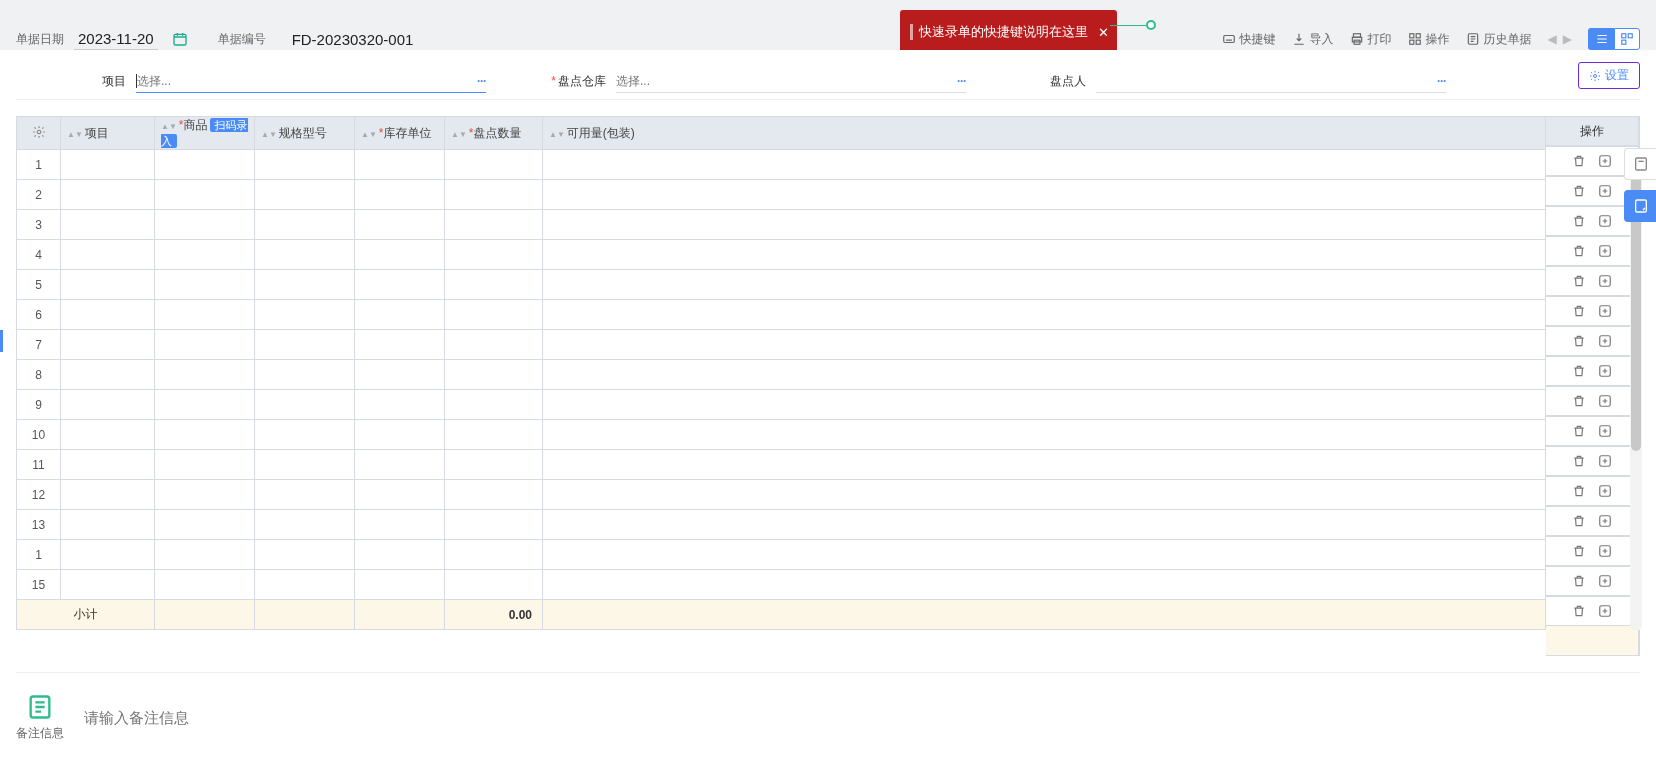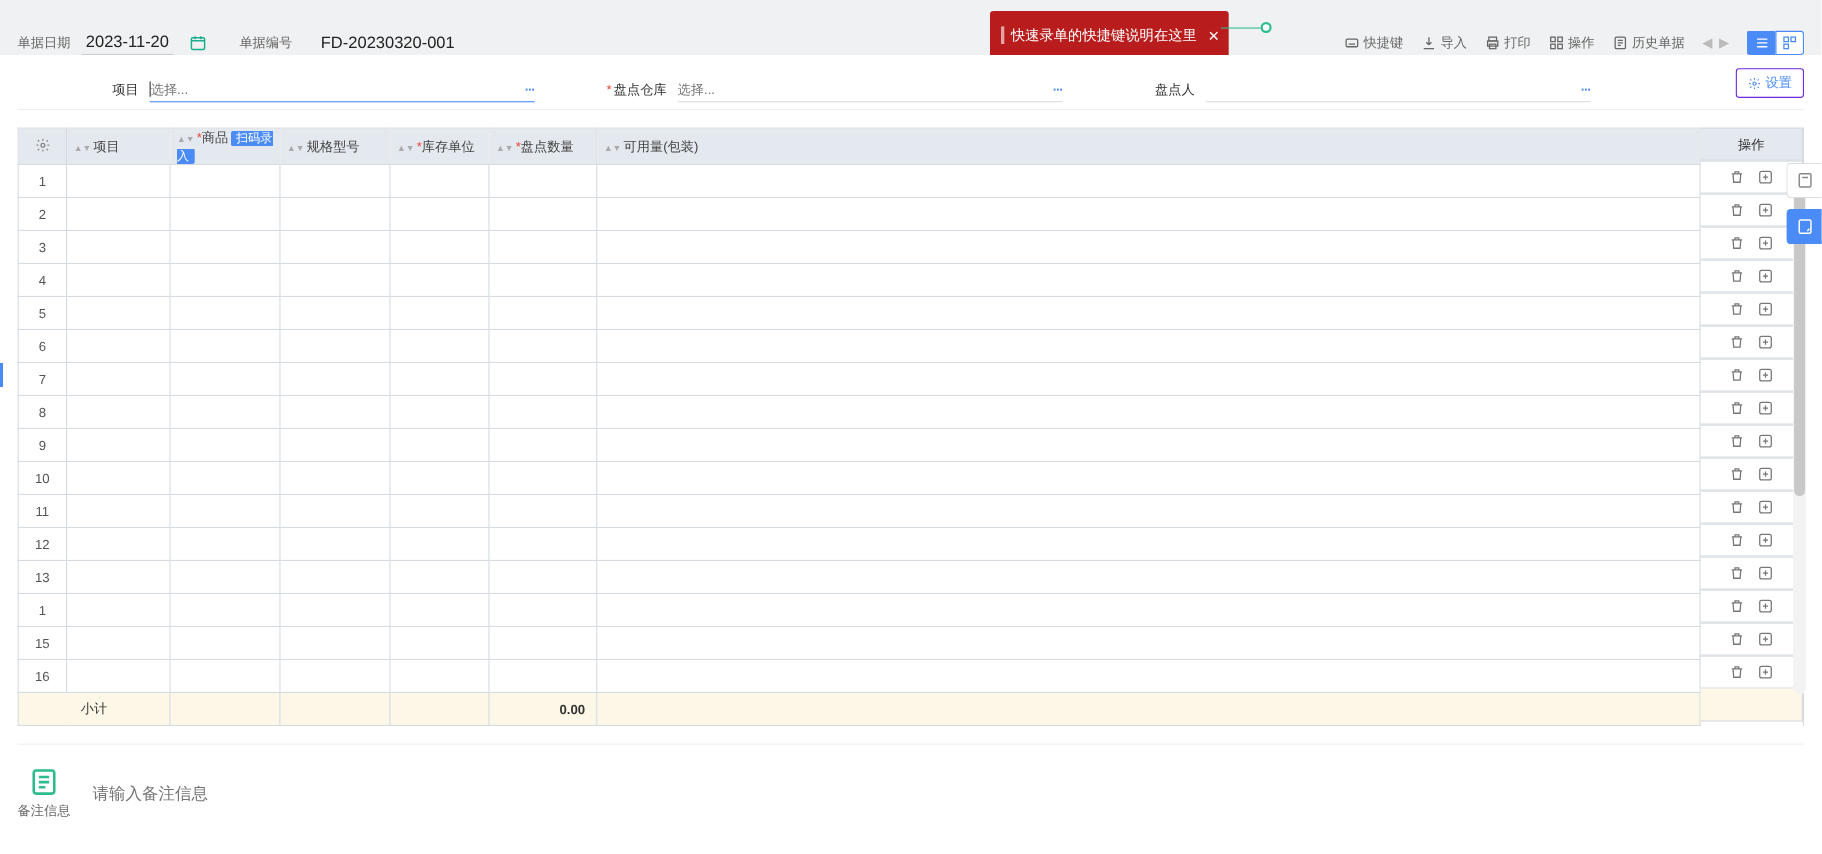--- a/index.html
+++ b/index.html
@@ -364,29 +364,20 @@
           </tr>
           <tr>
             <td class="row-num">15</td>
             <td></td>
             <td></td>
             <td></td>
             <td></td>
             <td></td>
             <td></td>
           </tr>
-          <tr>
-            <td class="row-num">16</td>
-            <td></td>
-            <td></td>
-            <td></td>
-            <td></td>
-            <td></td>
-            <td></td>
-          </tr>
         </tbody>
       <tbody>
         <tr class="subtotal-row">
           <td class="lbl-cell" colspan="2">小计</td>
           <td></td>
             <td></td>
             <td></td>
           <td class="num-cell">0.00</td>
           <td></td>
         </tr>

